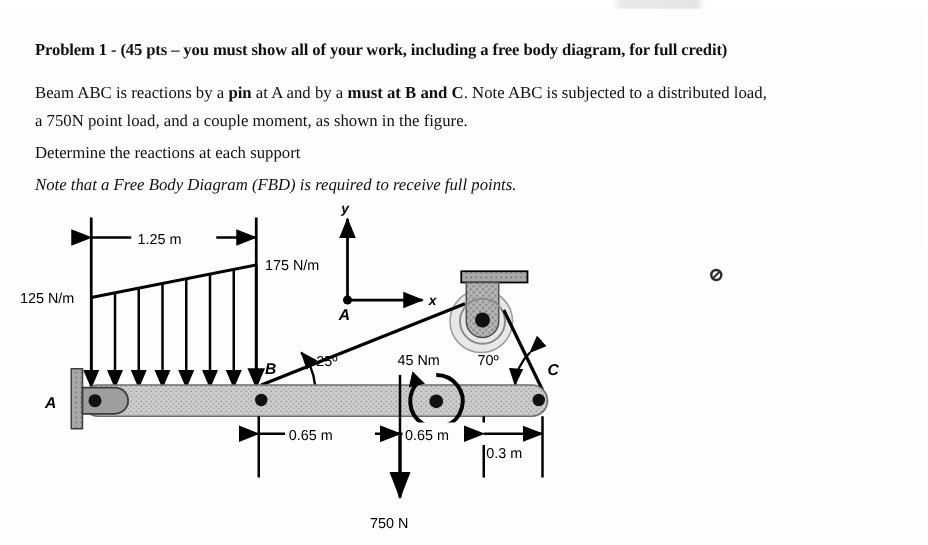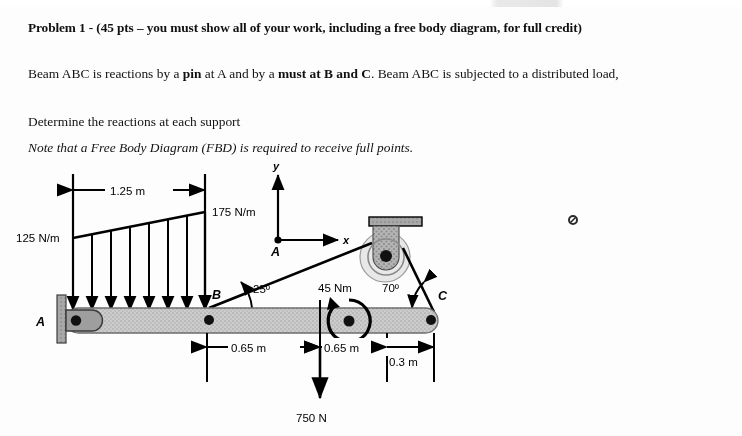--- a/index.html
+++ b/index.html
@@ -13,21 +13,21 @@
   }
   #page{
     position:absolute;inset:0;
     background:#fdfdfd;
   }
   .topstrip{
     position:absolute;left:0;top:0;width:742px;height:7px;
     background:linear-gradient(to right,#ffffff 0%,#ffffff 66%,#e9e9e9 67%,#e4e4e4 75%,#ffffff 76%,#ffffff 100%);
   }
   .title{
-    position:absolute;left:28px;top:20px;width:690px;
+    position:absolute;left:28px;top:32px;width:690px;
     font-weight:bold;font-size:13.3px;letter-spacing:-0.1px;
     white-space:nowrap;
   }
   .para{
     position:absolute;font-size:13.4px;line-height:17px;
   }
   .p1{left:28px;top:65px;width:700px;}
   .p2{left:28px;top:88px;width:700px;}
   .p3{left:28px;top:113px;width:700px;}
   .p4{left:28px;top:139px;width:700px;font-style:italic;}
@@ -43,22 +43,23 @@
 </style>
 </head>
 <body>
 
 <div id="page">
 
   <div class="topstrip"></div>
 
   <div class="title">Problem 1 - (45 pts – you must show all of your work, including a free body diagram, for full credit)</div>
 
-  <div class="para p1"><span>Beam ABC is reactions by a </span><b class="bd">pin</b><span> at A and by a </span><b class="bd">must at B and C</b><span>.  Beam ABC is subjected to a distributed load,</span></div>
+  <div class="para p1"><span>Beam ABC is reactions by a </span><b class="bd">pin</b><span> at A and by a </span><b class="bd">must at B and C</b><span>.  Note ABC is subjected to a distributed load,</span></div>
 
+  <div class="para p2">a 750N point load, and a couple moment, as shown in the figure.</div>
   <div class="para p3">Determine the reactions at each support</div>
   <div class="para p4">Note that a Free Body Diagram (FBD) is required to receive full points.</div>
 
   <div id="figure">
     <svg width="742" height="276" viewBox="0 0 742 276" xmlns="http://www.w3.org/2000/svg">
       <defs>
         <pattern id="beamtex" width="4" height="4" patternUnits="userSpaceOnUse">
           <rect width="4" height="4" fill="#cccccc"></rect>
           <circle cx="1" cy="1" r="0.7" fill="#9a9a9a"></circle>
           <circle cx="3" cy="3" r="0.7" fill="#a8a8a8"></circle>

